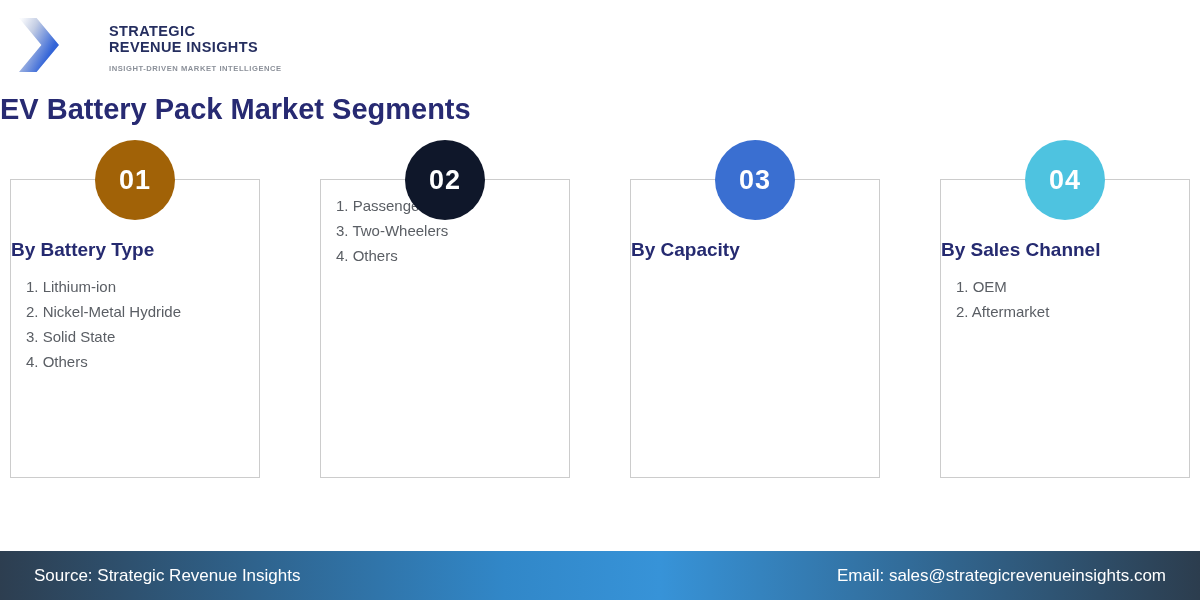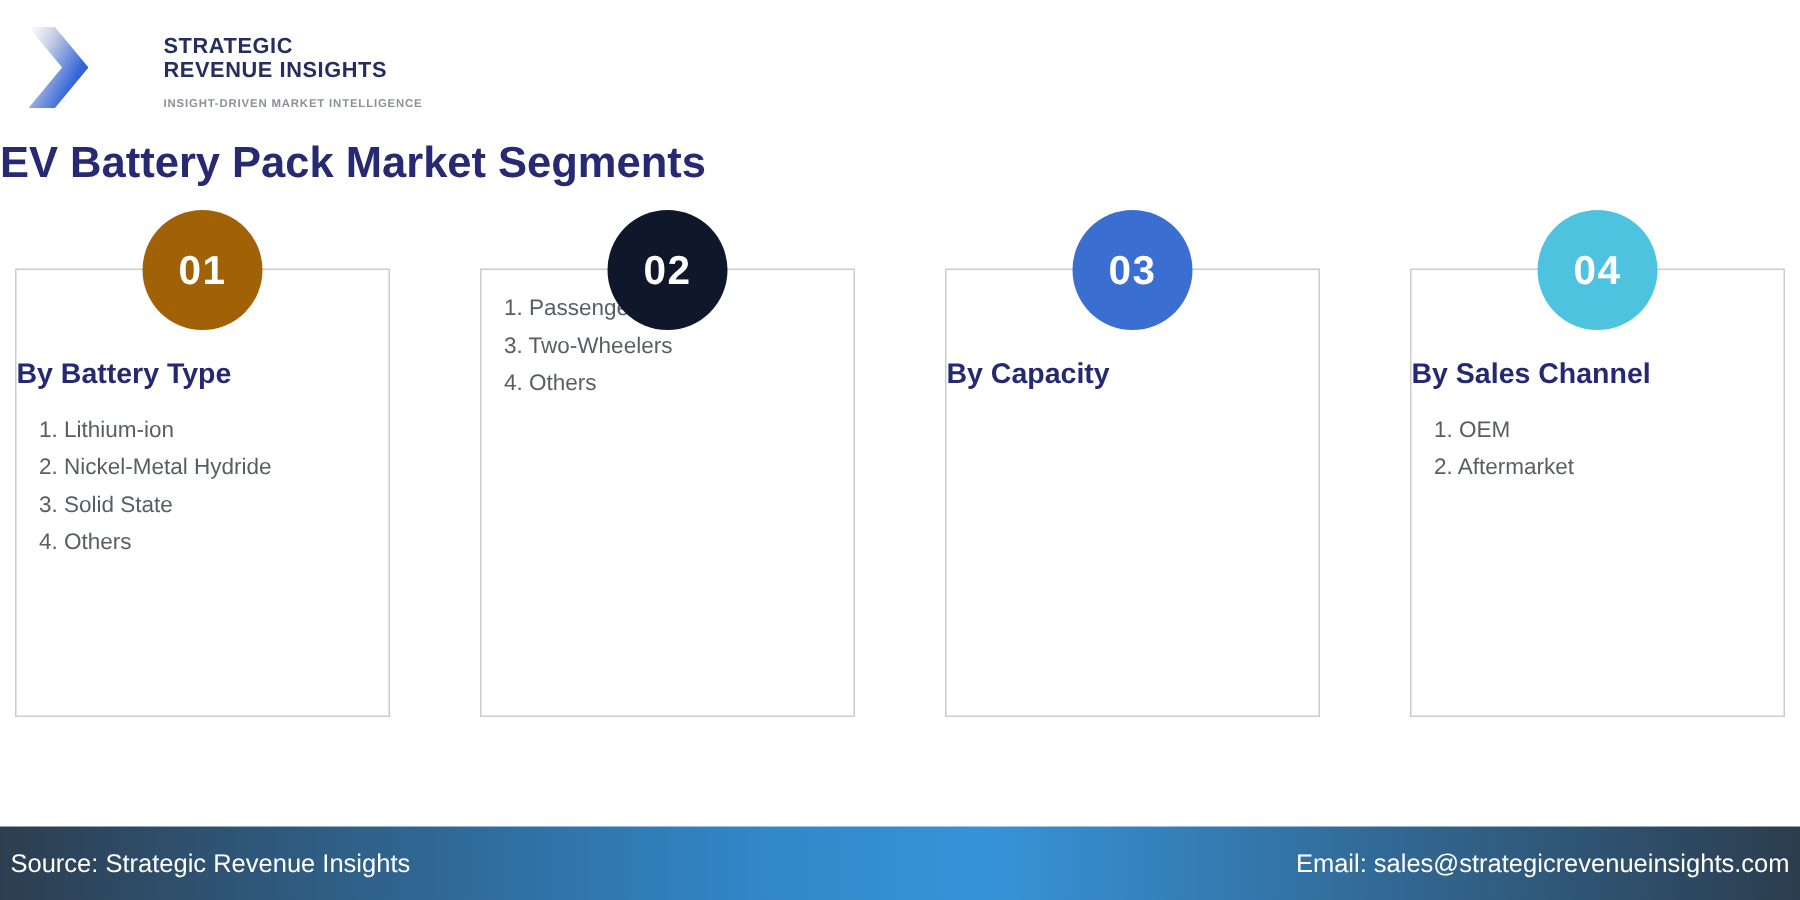--- a/index.html
+++ b/index.html
@@ -47,21 +47,21 @@
     font-size: 19px; font-weight: bold; color: #252a70;
   }
   .card-list { margin-top: 13px; padding-left: 15px; list-style: none; }
   .card-list li { font-size: 15px; color: #5a5e64; line-height: 25px; }
 
   
   .footer {
     position: absolute; left: 0; bottom: 0; width: 1200px; height: 49px;
     background: linear-gradient(90deg, #2d3e50 0%, #3187c8 42%, #3793d8 55%, #2c3d4e 100%);
     display: flex; align-items: center; justify-content: space-between;
-    padding: 0 7px; color: #ffffff; font-size: 17px;
+    padding: 0 34px; color: #ffffff; font-size: 17px;
   }
 </style>
 </head>
 <body>
 
 <div class="page">
 
   <div class="logo">
     <div class="logo-chevron"></div>
     <div class="logo-text">

